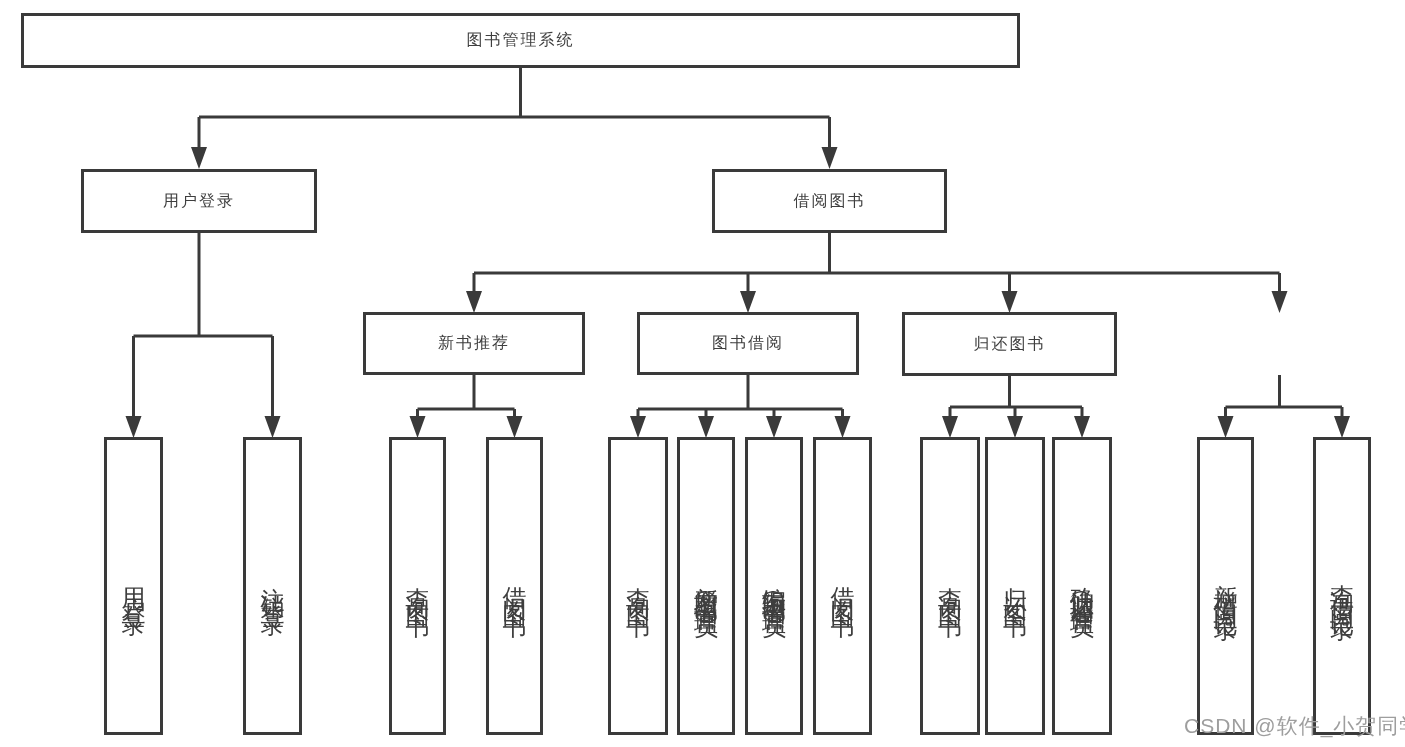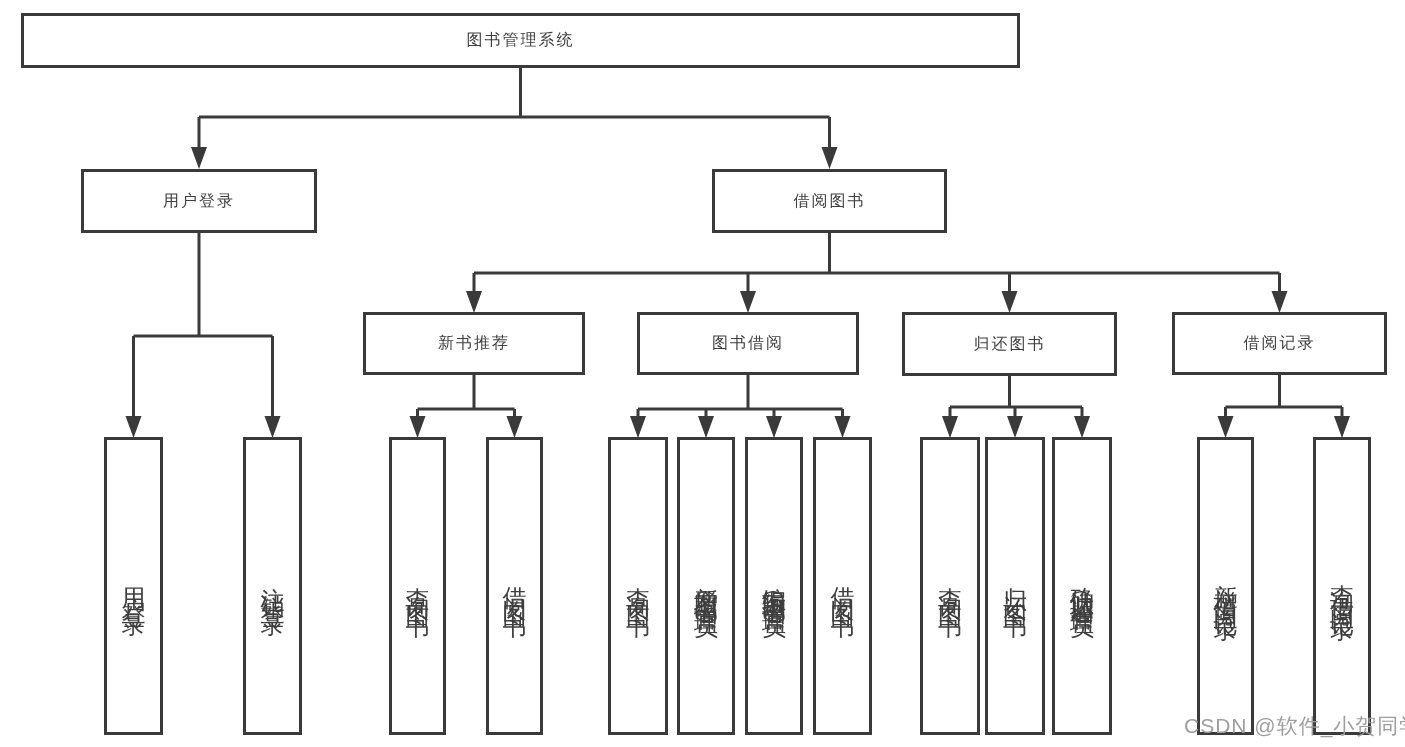--- a/index.html
+++ b/index.html
@@ -66,23 +66,20 @@
 
   <div class="node h-node" style="left:363px;top:312px;width:222px;height:63px;">
     <span>新书推荐</span>
   </div>
   <div class="node h-node" style="left:637px;top:312px;width:222px;height:63px;">
     <span>图书借阅</span>
   </div>
   <div class="node h-node" style="left:902px;top:312px;width:215px;height:64px;">
     <span>归还图书</span>
   </div>
-  <div class="node h-node" style="left:1172px;top:312px;width:215px;height:63px;">
-    <span>借阅记录</span>
-  </div>
 
   <div class="node v-node len4" style="left:104px;top:437px;width:59px;height:298px;">
     <span>用户登录</span>
   </div>
   <div class="node v-node len4" style="left:243px;top:437px;width:59px;height:298px;">
     <span>注销登录</span>
   </div>
 
   <div class="node v-node len4" style="left:389px;top:437px;width:57px;height:298px;">
     <span>查询图书</span>

